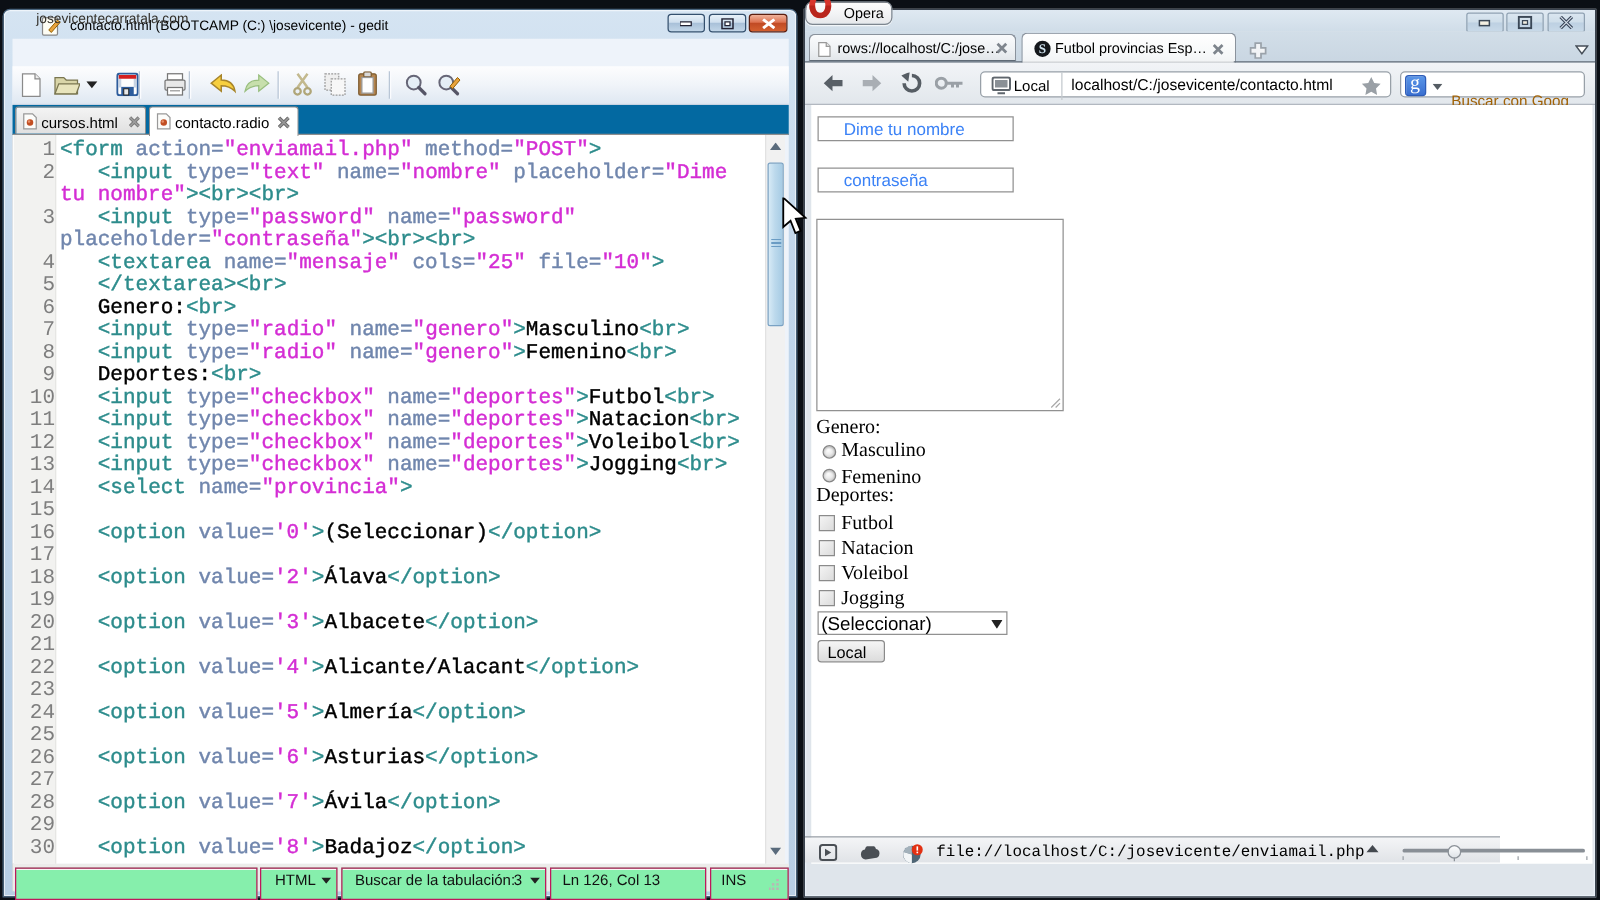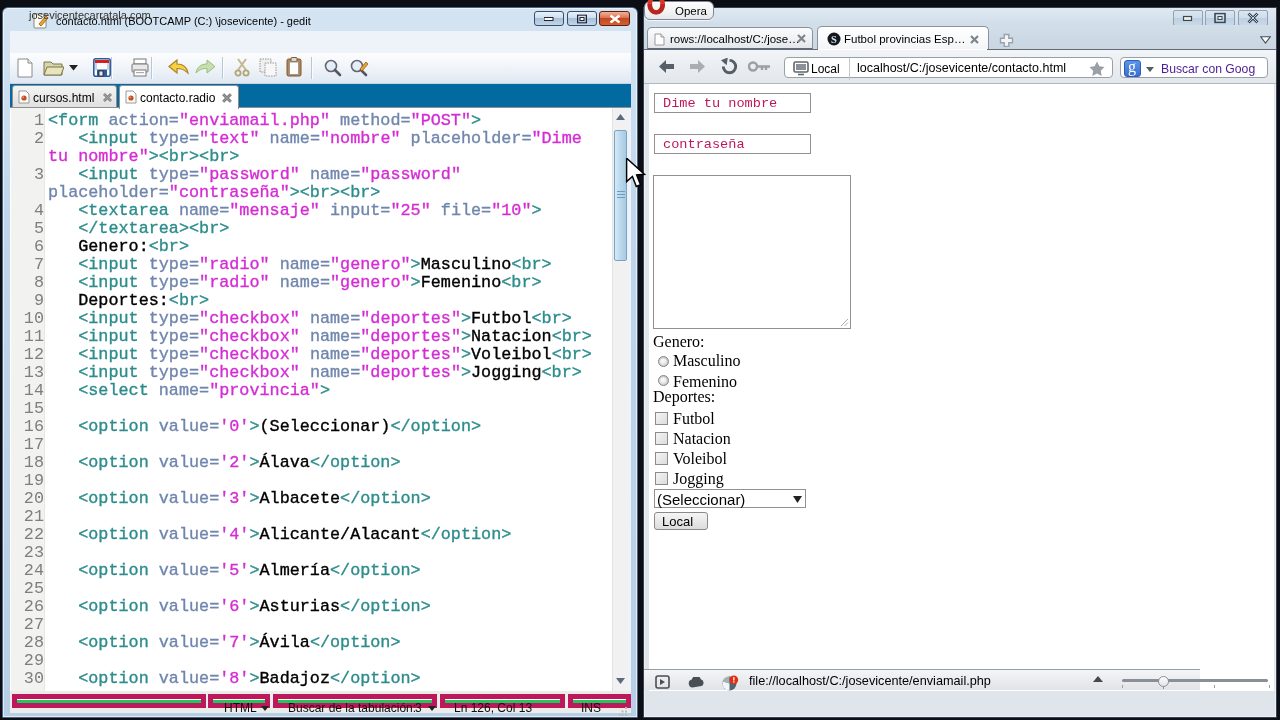--- a/index.html
+++ b/index.html
@@ -42,21 +42,21 @@
   .t { color:#2d8c8c; } 
   .a { color:#7086ad; } 
   .s { color:#d42dd4; } 
   
   #gsb { right:0px; top:0; width:16px; height:100%; background:#f1f1f1; border-left:1px solid #e2e2e2; }
   #gsb .thumb { position:absolute; left:1px; top:22px; width:13px; height:131px;
      background:linear-gradient(90deg,#d7eaf6 0%,#bcd9ec 45%,#a6cbe4 100%); border:1px solid #7aa2c4; border-radius:2px; }
   #gsb .thumb:after { content:""; position:absolute; left:2px; top:60px; width:8px; height:8px;
      background:repeating-linear-gradient(180deg,#6a9cc4 0 1px,transparent 1px 3px); }
   #gstatus { left:0; top:660px; width:621px; height:22px; background:#ececea; font-size:12px; color:#111; }
-  .spanel { position:absolute; top:3px; height:14px; background:#22c55e; border:5px solid #be185d;
+  .spanel { position:absolute; top:3px; height:26px; background:#86efac; border:1px solid #be185d;
      box-shadow:inset 0 1px 0 #f8f8f6; }
   .spanel span { position:absolute; top:2px; white-space:pre; }
   .vsep { position:absolute; top:2px; height:18px; width:1px; background:#b9c6d6; box-shadow:1px 0 0 #fbfcfe; }
 
   
   #opera { left:643px; top:0px; width:634px; height:718px; }
   #oframe { left:0; top:7px; width:634px; height:711px; background:#dfe5eb;
      border:1px solid #39424e; box-shadow:inset 0 0 0 1px #e9f0f7; }
   #otitle { left:1px; top:8px; width:632px; height:17px;
      background:linear-gradient(180deg,#dfe9f2,#d0dde8); }
@@ -84,25 +84,25 @@
   #otoolbar:before { content:""; position:absolute; left:0; top:-1px; height:1px; width:100%;
      background:#626c78; }
   #otbshield { position:absolute; left:174px; top:-1px; width:169px; height:1px; background:#fff; }
   #oaddr { position:absolute; left:140px; top:7px; width:329px; height:21px; background:#fff;
      border:1px solid #98a0a8; border-radius:4px; }
   #osearch { position:absolute; left:476px; top:7px; width:148px; height:21px; background:#fff;
      border:1px solid #98a0a8; border-radius:4px; }
   #ocontent { left:6px; top:84px; width:625px; height:607px; background:#fff; }
   #ostatus { left:1px; top:669px; width:556px; height:21px;
      background:linear-gradient(180deg,#f4f5f7 0%,#e9ebee 55%,#e0e3e7 100%);
-     border-top:1px solid #979da5; }
-
-  
-  .oinput { position:absolute; border:1px solid #919191; background:#fff; color:#be185d;
-     font-size:13.6px; padding-left:8px; font-family:Liberation Mono, monospace; }
+     border-top:1px solid #979da5;font-family:Liberation Mono, monospace; }
+
+  
+  .oinput { position:absolute; border:1px solid #919191; background:#fff; color:#3b82f6;
+     font-size:13.6px; padding-left:20px; font-family:Liberation Sans, sans-serif; }
   .orow { position:absolute; font-family:"Liberation Serif", serif; font-size:16px; color:#000; line-height:18px; }
   .rad { position:absolute; width:11px; height:11px; border-radius:50%;
      border:1px solid #858585; background:radial-gradient(circle at 40% 30%,#ffffff 0%,#ececec 45%,#bdbdbd 100%); box-shadow:inset 0 1px 2px rgba(0,0,0,0.25); }
   .cb { position:absolute; width:13px; height:13px; border:1px solid #8b8b8b;
      background:linear-gradient(135deg,#f4f4f4,#dcdcdc); }
 </style>
 </head>
 <body>
 
 <div id="gedit" class="abs">
@@ -250,21 +250,21 @@
 26
 27
 28
 29
 30</div>
       <div id="gcode" class="abs"><span class="t">&lt;form</span><span class="a"> action=</span><span class="s">"enviamail.php"</span><span class="a"> method=</span><span class="s">"POST"</span><span class="t">&gt;</span>
    <span class="t">&lt;input</span><span class="a"> type=</span><span class="s">"text"</span><span class="a"> name=</span><span class="s">"nombre"</span><span class="a"> placeholder=</span><span class="s">"Dime</span>
 <span class="s">tu nombre"</span><span class="t">&gt;&lt;br&gt;&lt;br&gt;</span>
    <span class="t">&lt;input</span><span class="a"> type=</span><span class="s">"password"</span><span class="a"> name=</span><span class="s">"password"</span>
 <span class="a">placeholder=</span><span class="s">"contraseña"</span><span class="t">&gt;&lt;br&gt;&lt;br&gt;</span>
-   <span class="t">&lt;textarea</span><span class="a"> name=</span><span class="s">"mensaje"</span><span class="a"> input=</span><span class="s">"25"</span><span class="a"> file=</span><span class="s">"10"</span><span class="t">&gt;</span>
+   <span class="t">&lt;textarea</span><span class="a"> name=</span><span class="s">"mensaje"</span><span class="a"> cols=</span><span class="s">"25"</span><span class="a"> file=</span><span class="s">"10"</span><span class="t">&gt;</span>
    <span class="t">&lt;/textarea&gt;&lt;br&gt;</span>
    Genero:<span class="t">&lt;br&gt;</span>
    <span class="t">&lt;input</span><span class="a"> type=</span><span class="s">"radio"</span><span class="a"> name=</span><span class="s">"genero"</span><span class="t">&gt;</span>Masculino<span class="t">&lt;br&gt;</span>
    <span class="t">&lt;input</span><span class="a"> type=</span><span class="s">"radio"</span><span class="a"> name=</span><span class="s">"genero"</span><span class="t">&gt;</span>Femenino<span class="t">&lt;br&gt;</span>
    Deportes:<span class="t">&lt;br&gt;</span>
    <span class="t">&lt;input</span><span class="a"> type=</span><span class="s">"checkbox"</span><span class="a"> name=</span><span class="s">"deportes"</span><span class="t">&gt;</span>Futbol<span class="t">&lt;br&gt;</span>
    <span class="t">&lt;input</span><span class="a"> type=</span><span class="s">"checkbox"</span><span class="a"> name=</span><span class="s">"deportes"</span><span class="t">&gt;</span>Natacion<span class="t">&lt;br&gt;</span>
    <span class="t">&lt;input</span><span class="a"> type=</span><span class="s">"checkbox"</span><span class="a"> name=</span><span class="s">"deportes"</span><span class="t">&gt;</span>Voleibol<span class="t">&lt;br&gt;</span>
    <span class="t">&lt;input</span><span class="a"> type=</span><span class="s">"checkbox"</span><span class="a"> name=</span><span class="s">"deportes"</span><span class="t">&gt;</span>Jogging<span class="t">&lt;br&gt;</span>
    <span class="t">&lt;select</span><span class="a"> name=</span><span class="s">"provincia"</span><span class="t">&gt;</span>
@@ -415,21 +415,21 @@
       <svg style="position:absolute;right:7px;top:3px" width="16" height="16" viewBox="0 0 16 16">
           <path d="M8 0.5 L10.4 5.3 L15.5 6 L11.8 9.7 L12.7 15 L8 12.4 L3.3 15 L4.2 9.7 L0.5 6 L5.6 5.3 Z" fill="#9aa0a6"></path>
         </svg>
     </div>
     <div id="osearch">
       <div style="position:absolute;left:3px;top:2px;width:17px;height:17px;background:linear-gradient(180deg,#5a96e8,#3a6fd0);border:1px solid #2d5cb8;border-radius:3px"></div>
       <span style="position:absolute;left:7px;top:0px;font-size:16px;color:#fff;font-family:'Liberation Serif',serif">g</span>
       <svg style="position:absolute;left:25px;top:9px" width="8" height="5" viewBox="0 0 8 5">
           <path d="M0 0 H8 L4 5 Z" fill="#555c63"></path>
         </svg>
-      <span style="position:absolute;left:40px;top:4px;font-size:12.2px;color:#4c1d95;white-space:nowrap">Buscar con Goog</span>
+      <span style="position:absolute;left:40px;top:16px;font-size:12.2px;color:#a16207;white-space:nowrap">Buscar con Goog</span>
     </div>
   </div>
   <div id="ocontent" class="abs">
     <input class="oinput" style="left: 5px; top: 9px; width: 157px; height: 20px;" value="Dime tu nombre" readonly="">
     <input class="oinput" style="left: 5px; top: 50px; width: 157px; height: 20px;" value="contraseña" readonly="">
     <div class="abs" style="left:4px;top:91px;width:198px;height:154px;border:1px solid #919191">
       <svg style="position:absolute;right:1px;bottom:1px" width="9" height="9" viewBox="0 0 9 9">
           <path d="M8 1 L1 8 M8 4.5 L4.5 8" stroke="#aaa" stroke-width="1"></path>
         </svg>
     </div>

